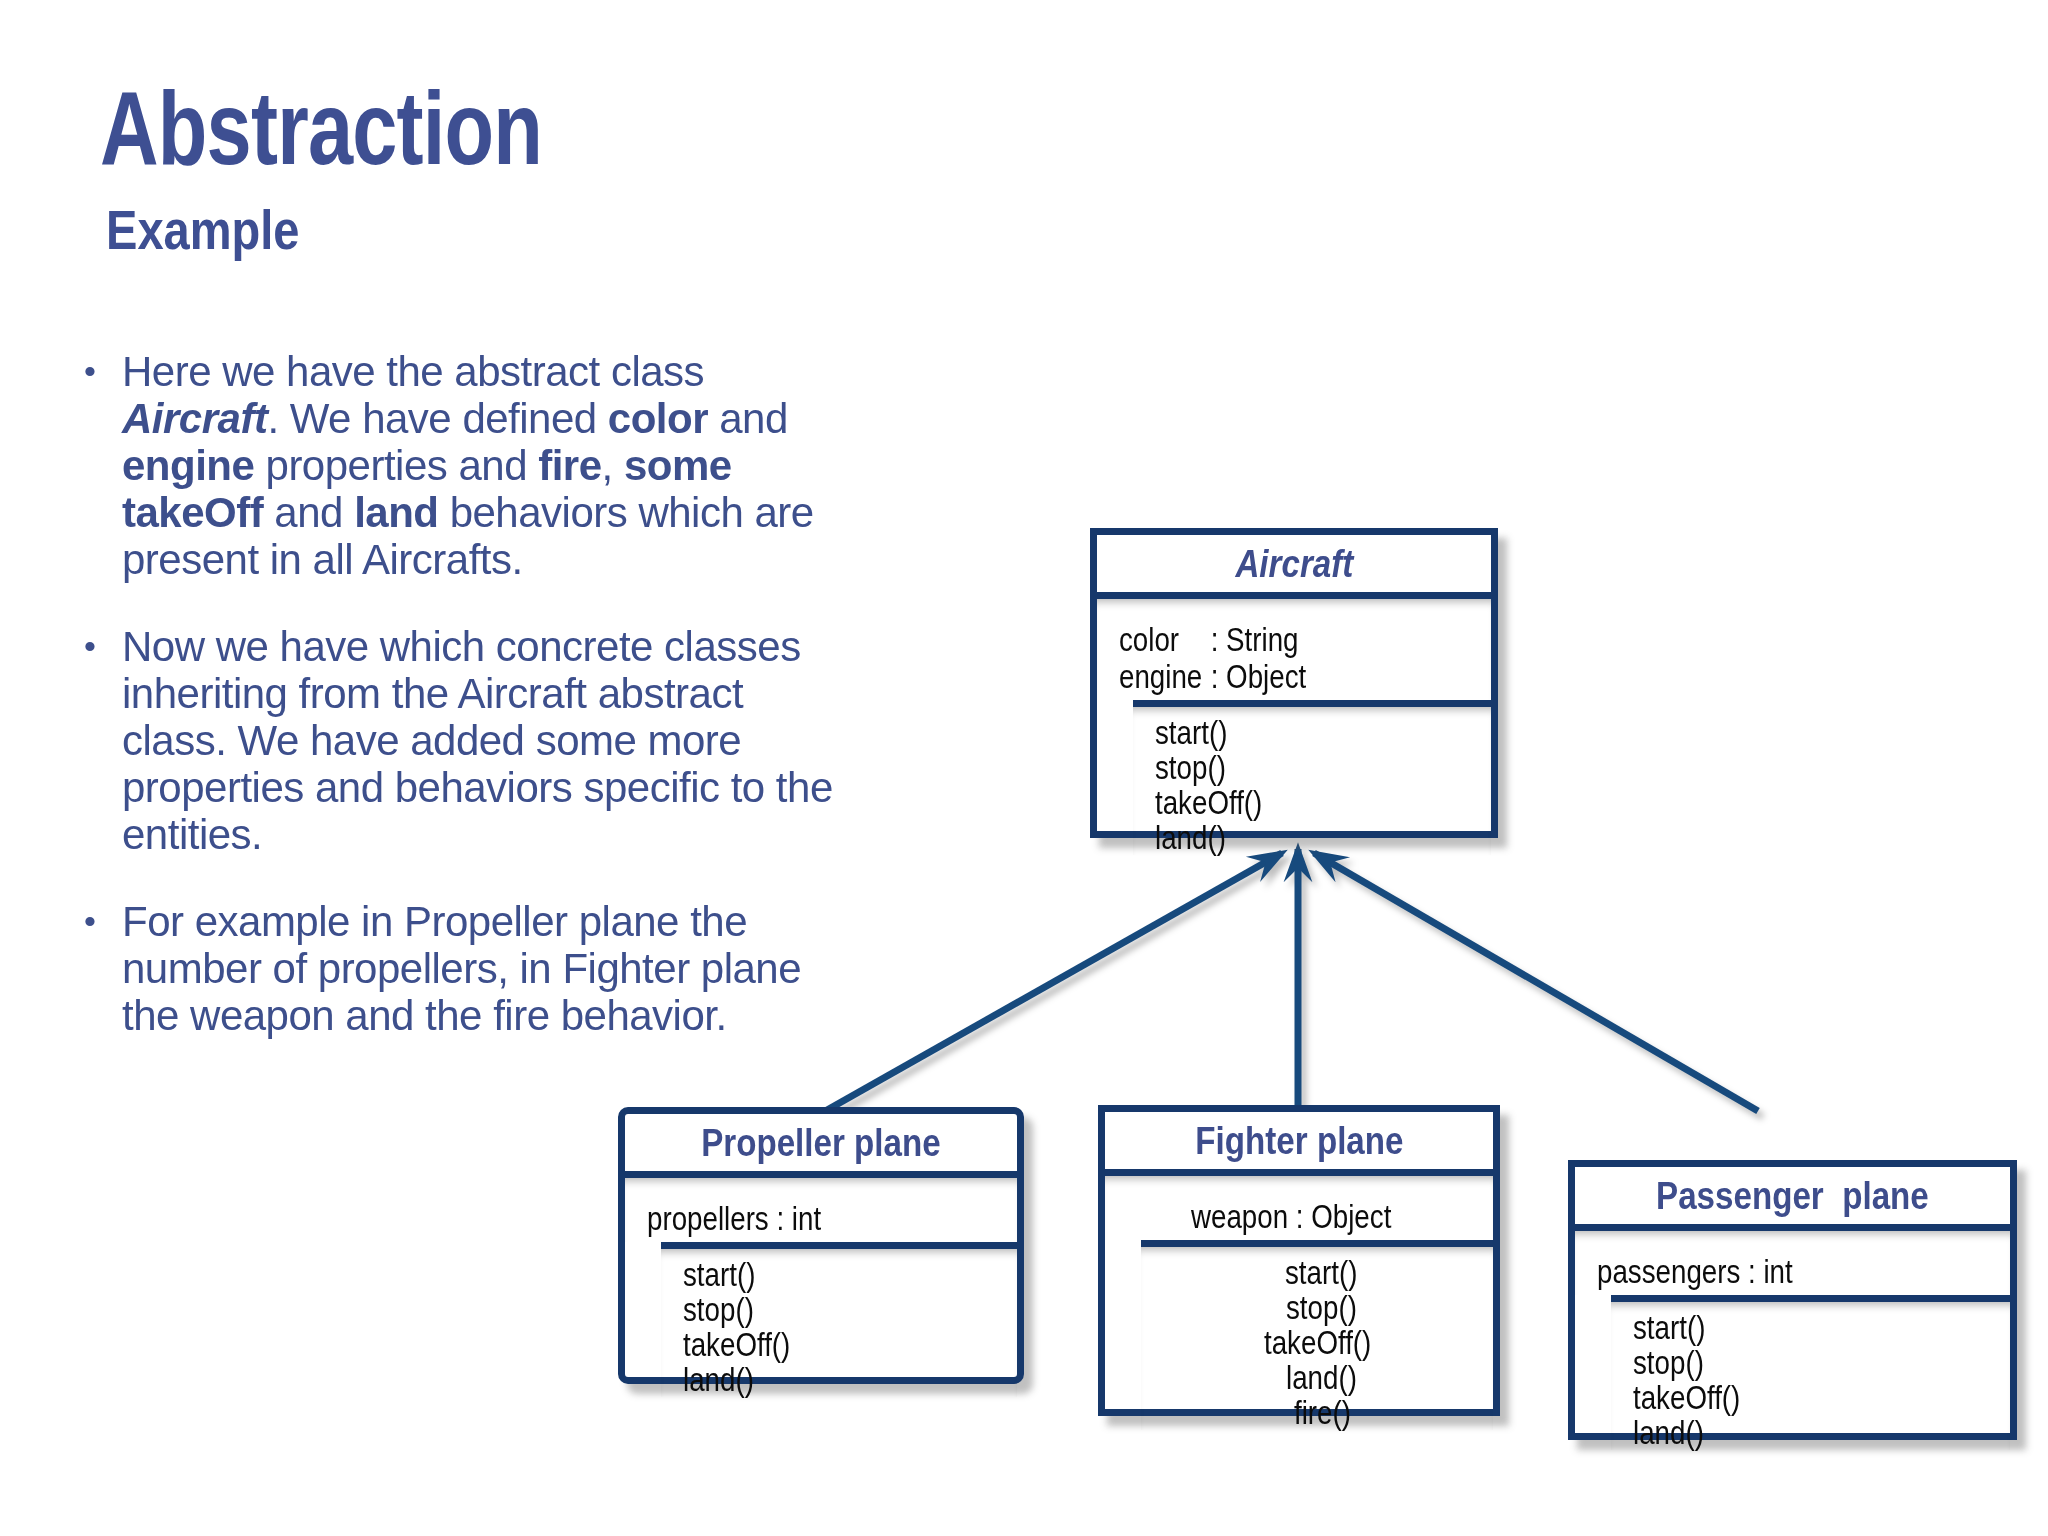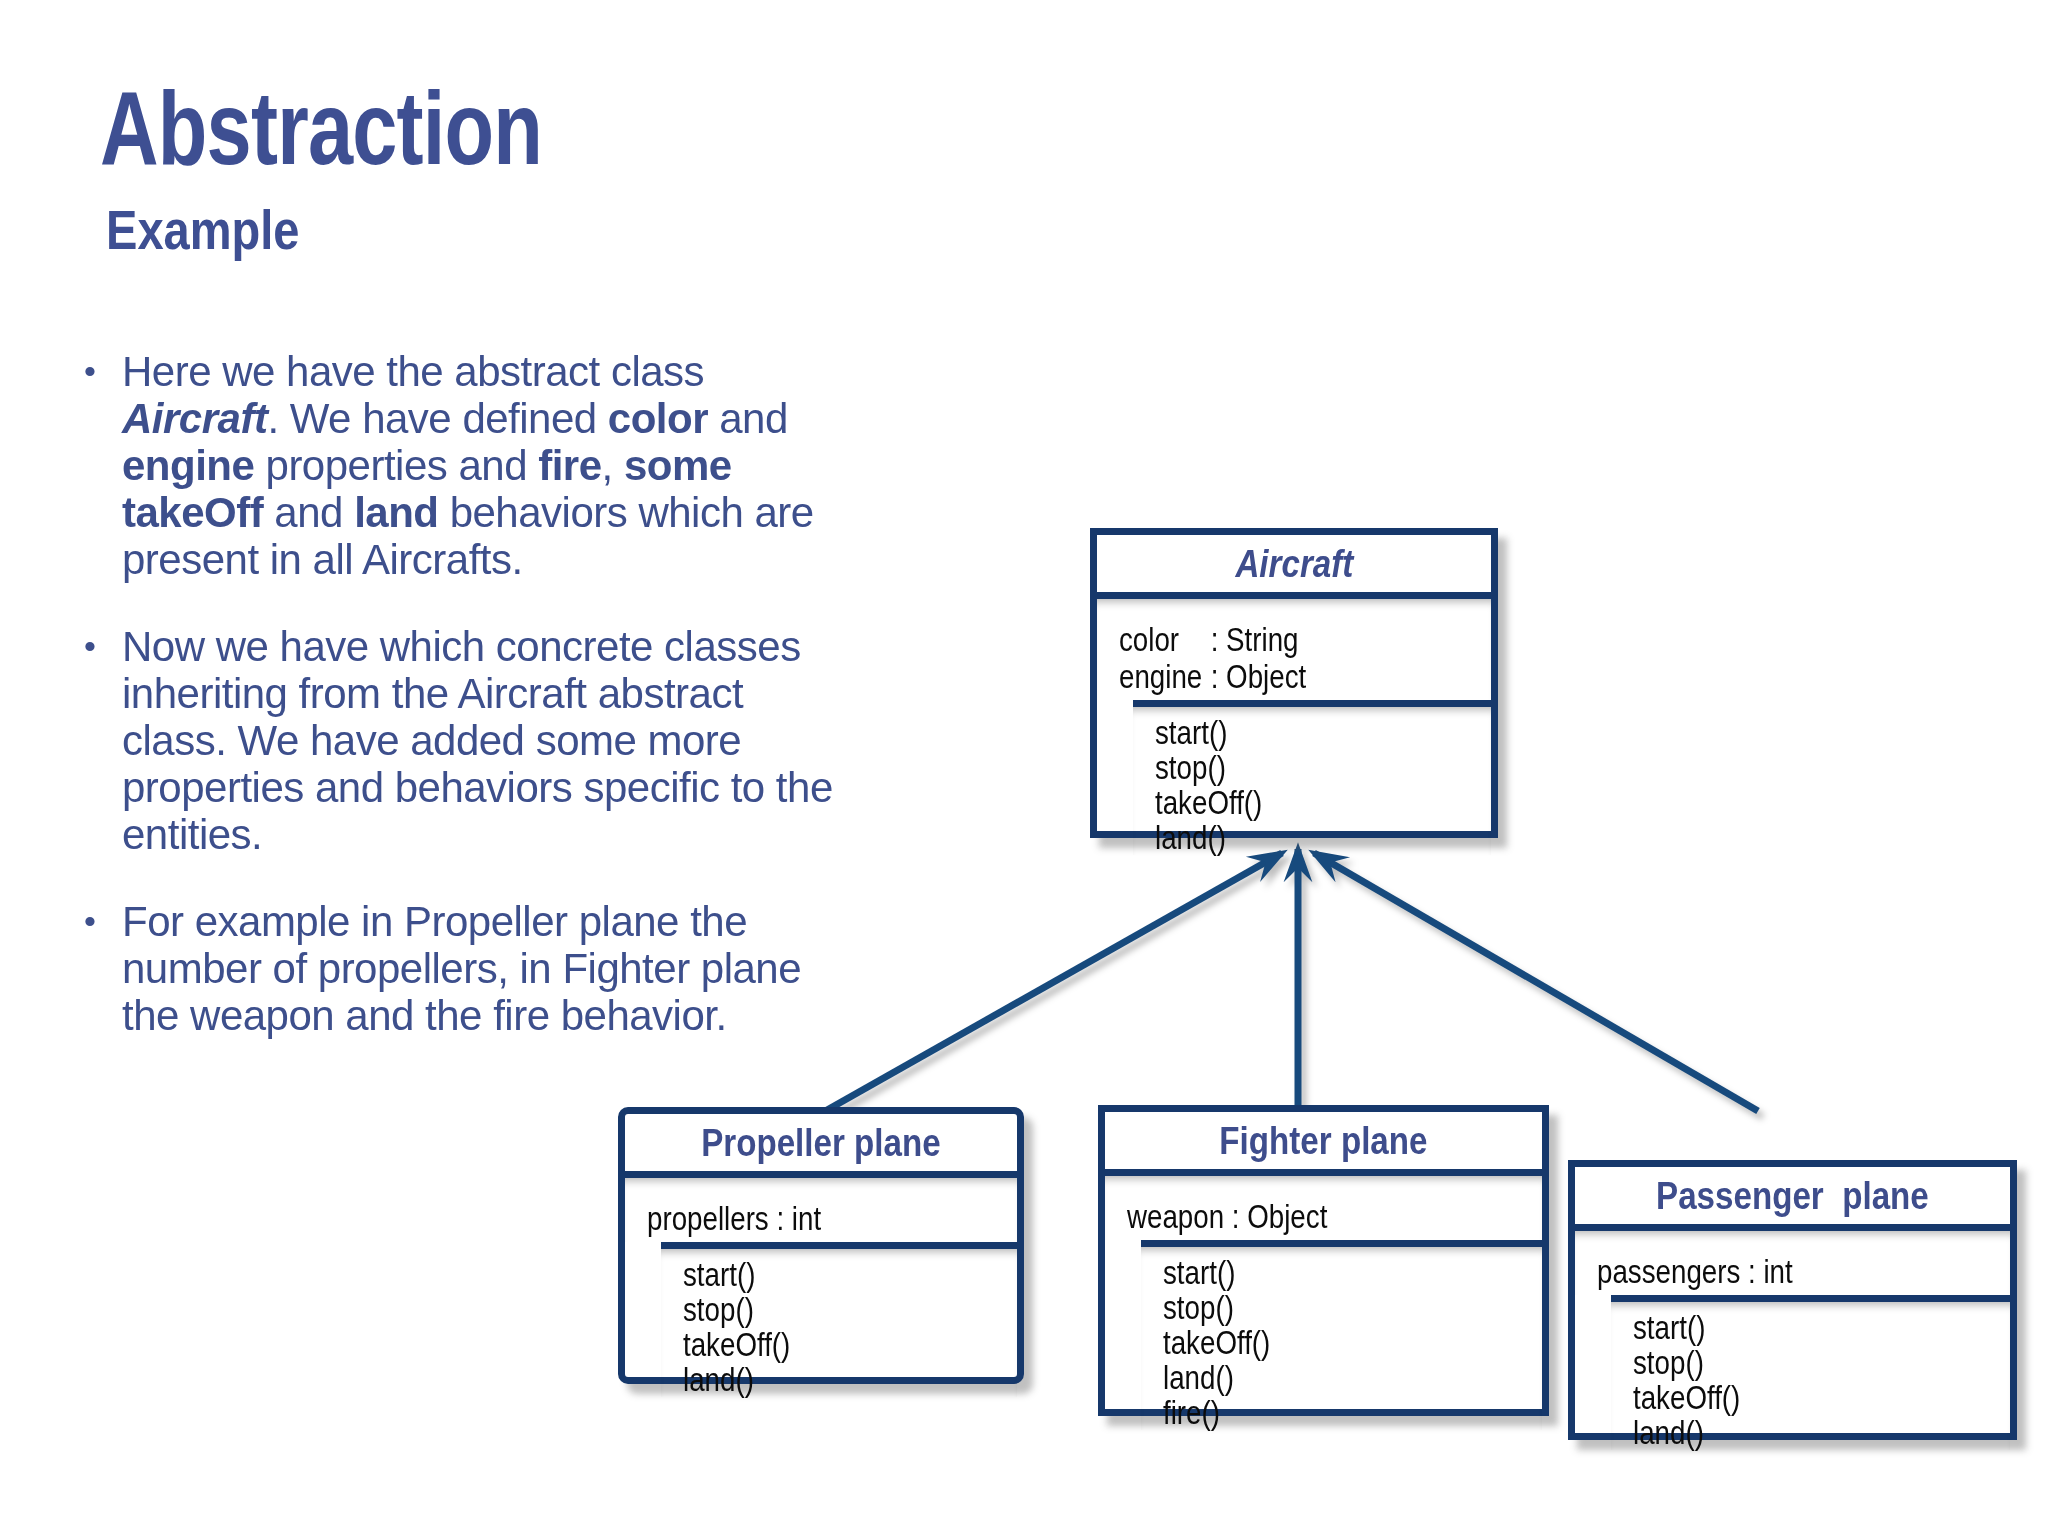--- a/index.html
+++ b/index.html
@@ -40,21 +40,21 @@
   .connector-layer{position:absolute;left:0;top:0;z-index:1;
     filter:drop-shadow(5px 6px 3px rgba(0,0,0,0.25));}
   .uml-box{
     position:absolute;z-index:2;box-sizing:border-box;
     display:flex;flex-direction:column;
     border:7px solid #16386B;background:#ffffff;
     box-shadow:9px 10px 7px rgba(90,90,90,0.38);
   }
   .box-aircraft  {left:1090px;top:528px; width:408px;height:310px;}
   .box-propeller {left:618px; top:1107px;width:406px;height:277px;border-radius:10px;}
-  .box-fighter   {left:1098px;top:1105px;width:451px;height:311px;}
+  .box-fighter   {left:1098px;top:1105px;width:402px;height:311px;text-align:center;}
   .box-passenger {left:1568px;top:1160px;width:449px;height:280px;}
   .uml-title{
     height:57px;flex:0 0 auto;
     display:flex;align-items:center;justify-content:center;
     font-size:39px;font-weight:bold;color:#3E4D8C;
   }
   .uml-title .cond{display:inline-block;transform:scaleX(0.85);transform-origin:50% 50%;white-space:pre;}
   .uml-title .abstract{font-style:italic;}
   .uml-attrs{
     flex:0 0 auto;border-top:7px solid #16386B;

